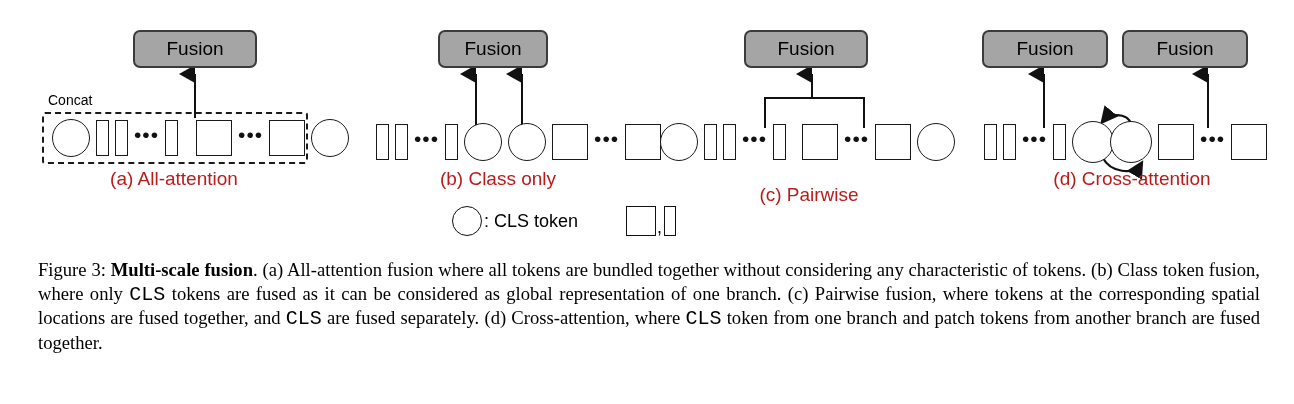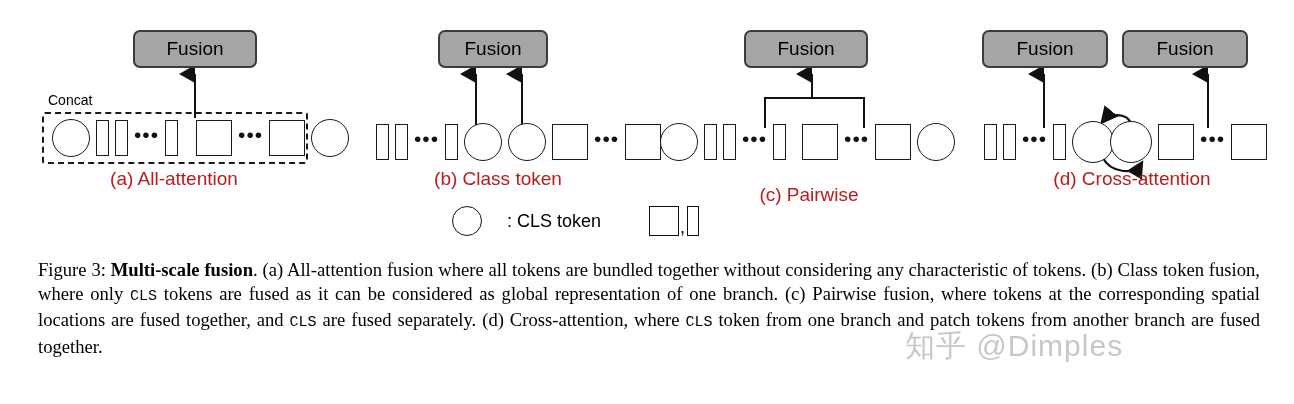--- a/index.html
+++ b/index.html
@@ -129,39 +129,39 @@
     border: 1.8px solid #111;
     background: #fff;
     box-sizing: border-box;
   }
   .legend .lg-rect {
     width: 12px; height: 30px;
     border: 1.8px solid #111;
     background: #fff;
     box-sizing: border-box;
   }
-  .legend .lg-text { margin-left: 25px; }
+  .legend .lg-text { margin-left: 2px; }
   .legend .lg-gap { width: 48px; }
   .legend .lg-comma { margin: 0 2px 0 1px; padding-top: 12px; font-size: 18px;}
   
   .caption {
     position: absolute;
     left: 38px;
     top: 258px;
     width: 1222px;
     font-family: "Liberation Serif", serif;
     font-size: 18.6px;
     line-height: 23.6px;
     color: #000;
     text-align: justify;
   }
   .caption b { font-weight: bold; }
   .mono {
     font-family: "Liberation Mono", monospace;
-    font-size: 15px;
+    font-size: 20px;
   }
   
   .watermark {
     position: absolute;
     left: 905px;
     top: 326px;
     font-size: 30px;
     color: rgba(130,130,130,0.45);
     font-family: "Liberation Sans", sans-serif;
     letter-spacing: 1px;
@@ -246,21 +246,21 @@
         <div class="tok-rect" style="width:13px;height:36px;"></div>
         <div class="tok-dots">•••</div>
         <div class="tok-rect" style="width:13px;height:36px;"></div>
         <div class="tok-circle" style="width:38px;height:38px;"></div>
         <div class="tok-circle" style="width:38px;height:38px;"></div>
         <div class="tok-square" style="width:36px;height:36px;"></div>
         <div class="tok-dots">•••</div>
         <div class="tok-square" style="width:36px;height:36px;"></div>
       </div>
 
-      <div class="panel-caption" style="left:0px;top:168px;width:300px;">(b) Class token</div>
+      <div class="panel-caption" style="left:0px;top:168px;width:300px;">(b) Class only</div>
     </div>
 
     <div class="panel" style="left:648px;width:322px;">
       <div class="fusion-box" style="left:96px;top:30px;width:124px;height:38px;">Fusion</div>
 
       <div class="tok-row" style="left:12px;top:120px;height:44px;gap:6px;">
         <div class="tok-circle" style="width:38px;height:38px;"></div>
         <div class="tok-rect" style="width:13px;height:36px;"></div>
         <div class="tok-rect" style="width:13px;height:36px;"></div>
         <div class="tok-dots">•••</div>
@@ -302,15 +302,14 @@
       <span class="lg-comma">,</span>
       <div class="lg-rect"></div>
     </div>
 
   </div>
 
   <div class="caption">
     <span>Figure 3: </span><b>Multi-scale fusion</b><span>. (a) All-attention fusion where all tokens are bundled together without considering any characteristic of tokens. (b) Class token fusion, where only </span><span class="mono">CLS</span><span> tokens are fused as it can be considered as global representation of one branch. (c) Pairwise fusion, where tokens at the corresponding spatial locations are fused together, and </span><span class="mono">CLS</span><span> are fused separately. (d) Cross-attention, where </span><span class="mono">CLS</span><span> token from one branch and patch tokens from another branch are fused together.</span>
   </div>
 
-  <div class="watermark">知乎 @Dimples</div>
 
 </div>
 
 </body></html>

